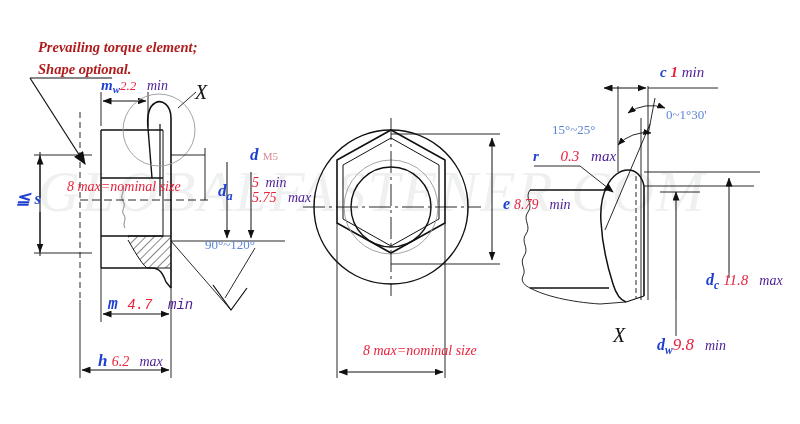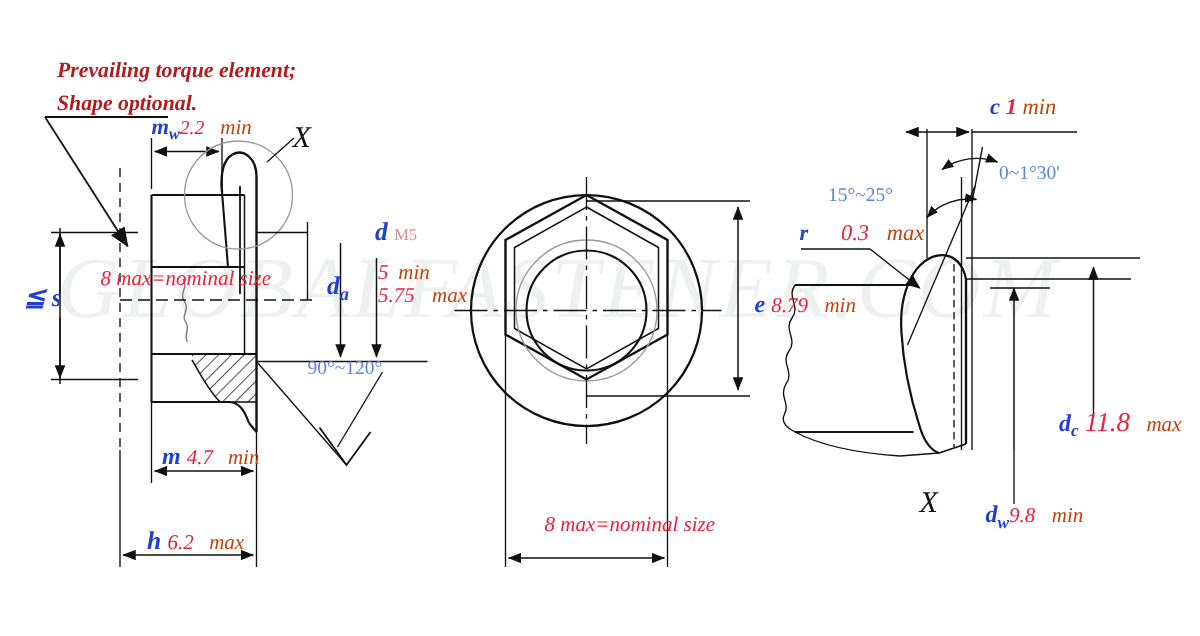--- a/index.html
+++ b/index.html
@@ -7,21 +7,21 @@
     width:800px;height:424px;background:#ffffff;
     font-family:"Liberation Serif", serif;
     overflow:hidden;position:relative;
   }
   #stage{position:absolute;left:0;top:0;width:800px;height:424px;}
   svg.draw{position:absolute;left:0;top:0;width:800px;height:424px;}
   .lbl{position:absolute;white-space:nowrap;line-height:1;}
   .note{color:#b01b1b;font-style:italic;font-weight:bold;font-size:14.5px;margin-left:16px;}
   .sym{color:#1f3fd0;font-style:italic;font-weight:bold;}
   .val{color:#e8213c;font-style:italic;}
-  .lim{color:#c2410c;font-style:italic;}
+  .lim{color:#4c1d95;font-style:italic;}
   .ang{color:#5b86d6;font-size:13px;font-style:normal;}
   .gray{color:#d98a95;font-style:normal;font-size:11px;}
   .sub{font-size:0.72em;vertical-align:-0.32em;font-style:italic;}
   .xmark{font-style:italic;color:#111;font-size:20px;}
   .wm{
     position:absolute;left:38px;top:158px;width:760px;
     font-family:"Liberation Serif", serif;font-style:italic;
     font-size:58px;letter-spacing:2px;color:#eef1f0;
     white-space:nowrap;pointer-events:none;user-select:none;
   }
@@ -209,21 +209,21 @@
   </div>
   <div class="stack" style="left:252px;top:176px;font-size:14px;">
     <div><span class="val">5</span>
          <span class="lim" style="margin-left:3px;">min</span></div>
     <div><span class="val">5.75</span>
          <span class="lim" style="margin-left:8px;">max</span></div>
   </div>
 
   <div class="lbl ang" style="left:205px;top:238px;">90°~120°</div>
 
-  <div class="lbl" style="left:108px;top:297px;font-size:16px;">
+  <div class="lbl" style="left:108px;top:297px;font-size:16px;font-family:Liberation Mono, monospace;">
     <span class="sym">m</span>
     <span class="val" style="font-size:14px;">4.7</span>
     <span class="lim" style="font-size:14px;margin-left:6px;">min</span>
   </div>
 
   <div class="lbl" style="left:98px;top:352px;font-size:17px;">
     <span class="sym">h</span>
     <span class="val" style="font-size:14px;">6.2</span>
     <span class="lim" style="font-size:14px;margin-left:6px;">max</span>
   </div>
@@ -249,24 +249,24 @@
   <div class="lbl ang" style="left:552px;top:123px;">15°~25°</div>
 
   <div class="lbl" style="left:533px;top:149px;font-size:15px;">
     <span class="sym">r</span>
     <span class="val" style="margin-left:18px;">0.3</span>
     <span class="lim" style="margin-left:8px;">max</span>
   </div>
 
   <div class="lbl" style="left:706px;top:272px;font-size:16px;">
     <span class="sym">d</span><span class="sym sub">c</span>
-    <span class="val" style="font-size:18px;">11.8</span>
+    <span class="val" style="font-size:15px;">11.8</span>
     <span class="lim" style="font-size:14px;margin-left:7px;">max</span>
   </div>
 
   <div class="lbl xmark" style="left:613px;top:325px;">X</div>
 
   <div class="lbl" style="left:657px;top:336px;font-size:16px;">
-    <span class="sym">d</span><span class="sym sub">w</span><span class="val" style="font-size:14px;">9.8</span>
+    <span class="sym">d</span><span class="sym sub">w</span><span class="val" style="font-size:17px;">9.8</span>
     <span class="lim" style="font-size:14px;margin-left:7px;">min</span>
   </div>
 
 </div>
 
 </body></html>

